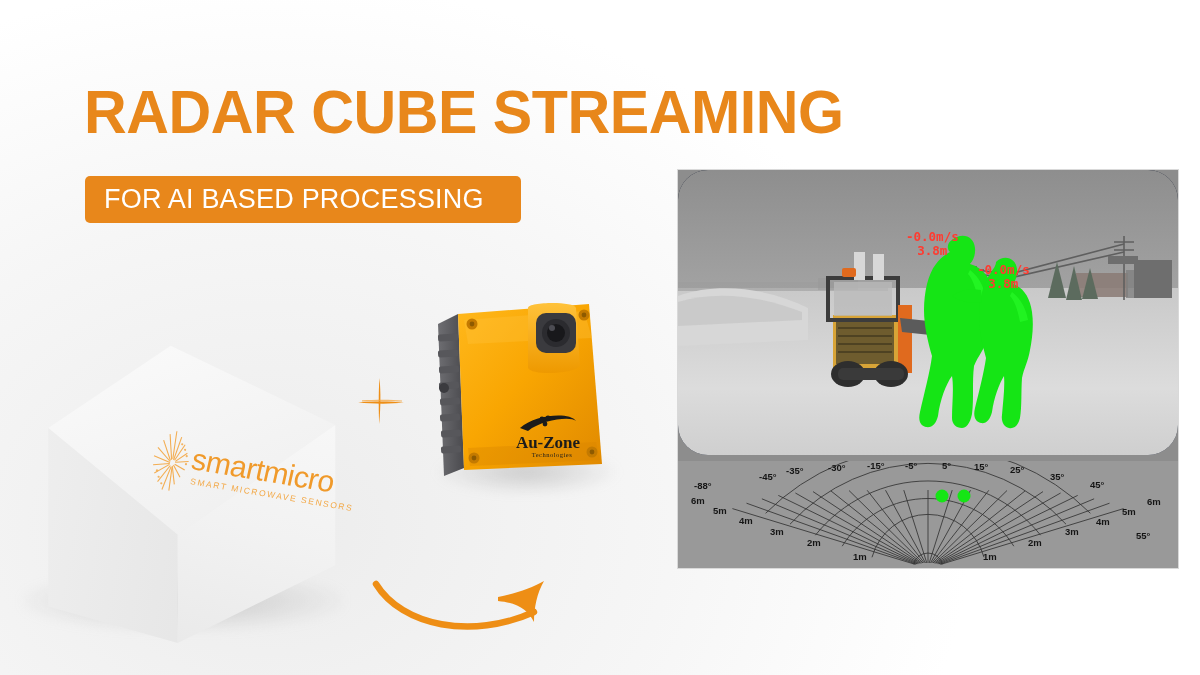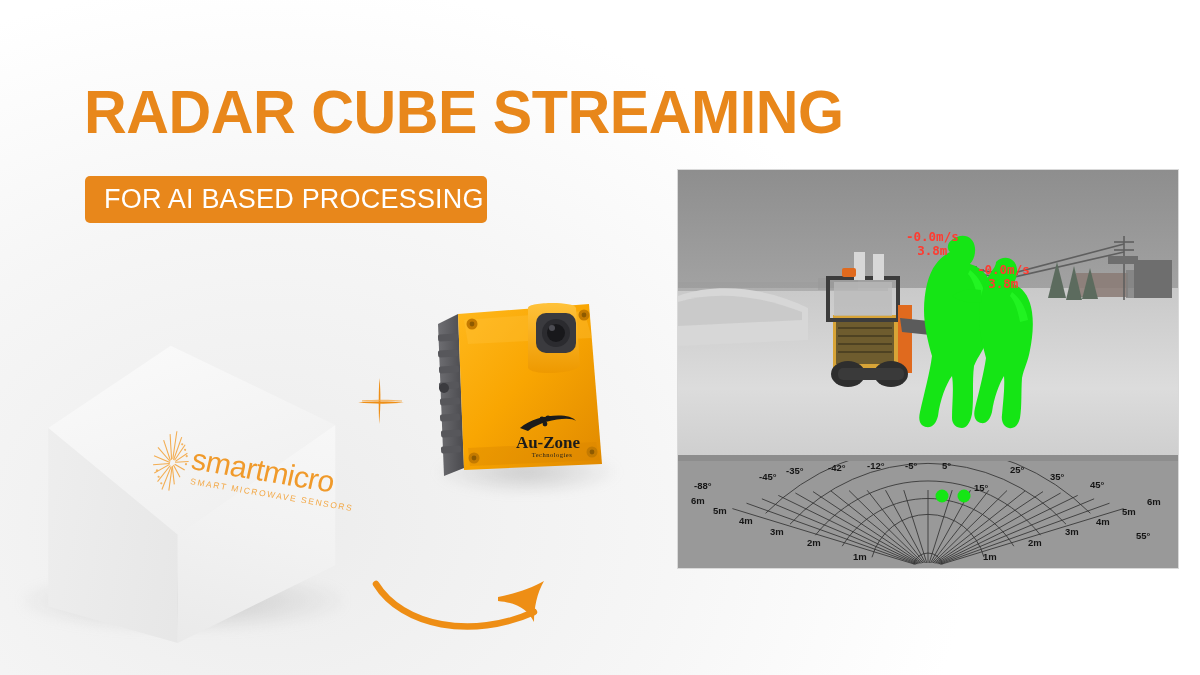--- a/index.html
+++ b/index.html
@@ -22,21 +22,21 @@
     position:absolute;left:84px;top:82px;
     font-size:61px;line-height:1;
     font-weight:bold;letter-spacing:-0.5px;
     color:#E8871B;
     white-space:nowrap;
     font-stretch:condensed;
     transform:scaleX(0.97);transform-origin:left top;
   }
   .subbadge{
     position:absolute;left:85px;top:176px;
-    width:402px;height:47px;
+    width:436px;height:47px;
     background:#E8871B;border-radius:5px;
   }
   .subbadge span{
     position:absolute;left:19px;top:8px;
     font-size:27px;line-height:31px;font-weight:normal;
     color:#ffffff;letter-spacing:0.2px;white-space:nowrap;
   }
 
   
   #cube-wrap{position:absolute;left:8px;top:338px;width:350px;height:305px;}
@@ -95,21 +95,21 @@
     filter:blur(5px);
   }
 
   
   #panel{
     position:absolute;left:678px;top:170px;width:500px;height:398px;
     background:#8d8d8d;
     box-shadow:0 0 0 1px #d9d9d9;
     overflow:hidden;
   }
-  #camview{position:absolute;left:0;top:0;width:500px;height:285px;overflow:hidden;background:#0f172a;}
+  #camview{position:absolute;left:0;top:0;width:500px;height:285px;overflow:hidden;background:#0f172a;border-radius:30px;}
   #radarview{position:absolute;left:0;top:291px;width:500px;height:107px;background:#999999;overflow:hidden;}
 
   .ann{
     position:absolute;color:#FF3B30;
     font-family:"DejaVu Sans Mono","Liberation Mono",monospace;
     font-size:12.5px;line-height:13.5px;font-weight:bold;
     text-align:center;white-space:nowrap;
   }
 
   .rlabel{
@@ -399,25 +399,25 @@
           <path d="M 262.7 103.4 L 445.6  47.6"></path>
         </g>
 
         <circle cx="264" cy="35" r="6.5" fill="#15E515"></circle>
         <circle cx="286" cy="35" r="6.5" fill="#15E515"></circle>
       </svg>
 
       <div class="rlabel" style="left:16px;top:20px;">-88°</div>
       <div class="rlabel" style="left:81px;top:11px;">-45°</div>
       <div class="rlabel" style="left:108px;top:5px;">-35°</div>
-      <div class="rlabel" style="left:150px;top:2px;">-42°</div>
-      <div class="rlabel" style="left:189px;top:0px;">-12°</div>
+      <div class="rlabel" style="left:150px;top:2px;">-30°</div>
+      <div class="rlabel" style="left:189px;top:0px;">-15°</div>
       <div class="rlabel" style="left:227px;top:0px;">-5°</div>
       <div class="rlabel" style="left:264px;top:0px;">5°</div>
-      <div class="rlabel" style="left:296px;top:1px;margin-top:21px;">15°</div>
+      <div class="rlabel" style="left:296px;top:1px;">15°</div>
       <div class="rlabel" style="left:332px;top:4px;">25°</div>
       <div class="rlabel" style="left:372px;top:11px;">35°</div>
       <div class="rlabel" style="left:412px;top:19px;text-align:right;">45°</div>
       <div class="rlabel" style="left:458px;top:28px;margin-top:42px;">55°</div>
 
       <div class="rlabel" style="left:13px;top:35px;">6m</div>
       <div class="rlabel" style="left:35px;top:45px;">5m</div>
       <div class="rlabel" style="left:61px;top:55px;">4m</div>
       <div class="rlabel" style="left:92px;top:66px;">3m</div>
       <div class="rlabel" style="left:129px;top:77px;">2m</div>

